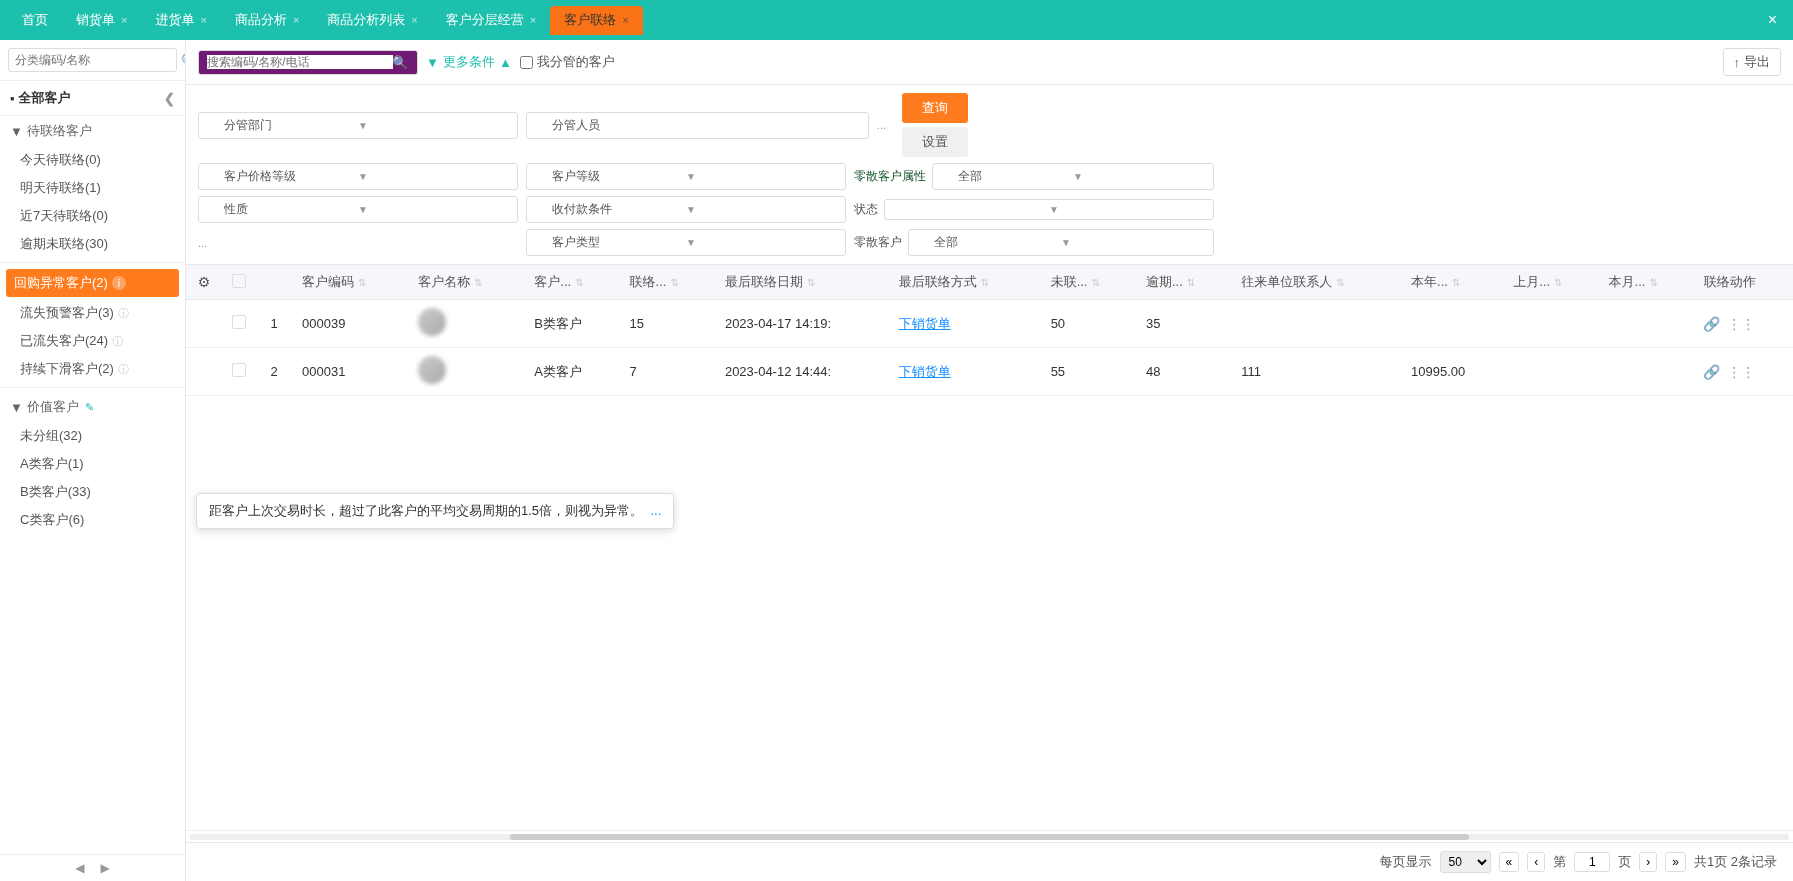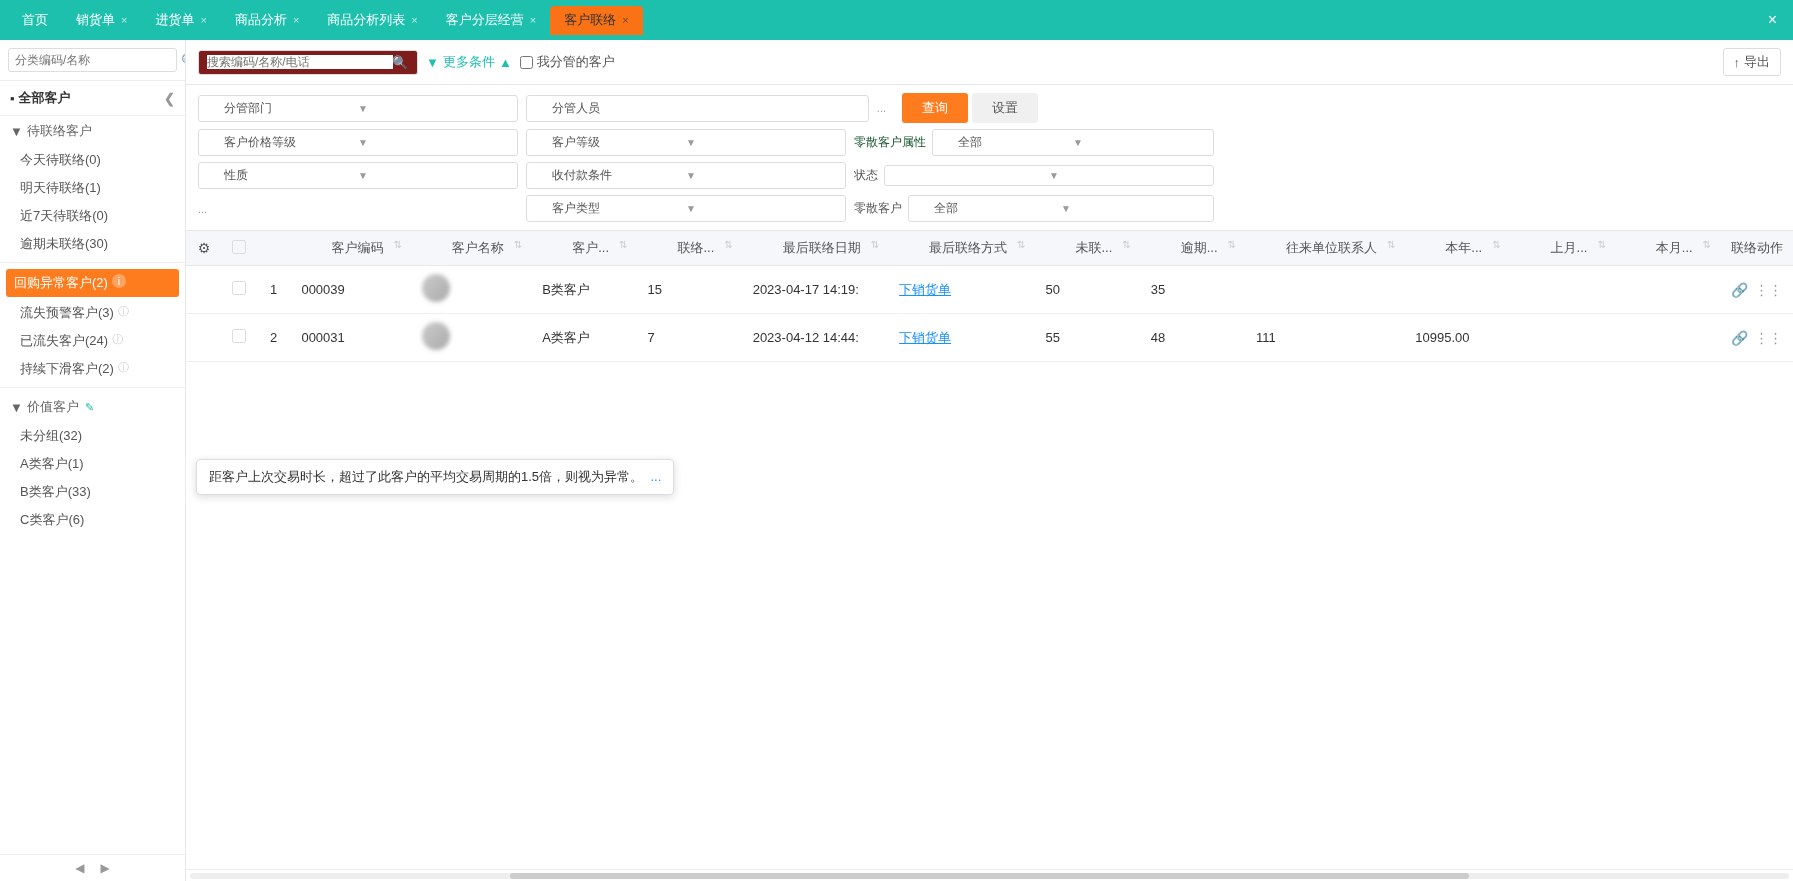--- a/index.html
+++ b/index.html
@@ -45,21 +45,21 @@
     }
     .sidebar-section-header .collapse-icon { margin-left: auto; cursor: pointer; color: #999; }
     .sidebar-group { padding: 0; }
     .sidebar-group-title {
       display: flex; align-items: center; padding: 6px 10px;
       color: #666; font-size: 12px; cursor: pointer;
     }
     .sidebar-group-title .arrow { margin-right: 4px; }
     .sidebar-item {
       padding: 5px 10px 5px 20px; color: #555; font-size: 12px;
-      cursor: pointer; display: flex; 
+      cursor: pointer; display: flex; align-items: center;
     }
     .sidebar-item.active-orange {
       background: #ff7c1e; color: white; border-radius: 2px;
     }
     .sidebar-divider { border: none; border-top: 1px solid #eee; margin: 4px 0; }
     .sidebar-group-title2 {
       display: flex; align-items: center; padding: 6px 10px;
       color: #666; font-size: 12px; cursor: pointer;
     }
 
@@ -70,21 +70,21 @@
     }
 
     
     .filter-bar {
       background: white; padding: 8px 12px;
       display: flex; align-items: center; gap: 8px;
       border-bottom: 1px solid #e8e8e8;
     }
     .filter-search {
       display: flex; align-items: center; border: 1px solid #ddd;
-      border-radius: 3px; padding: 4px 8px; background: #7f1d1d; width: 220px;
+      border-radius: 3px; padding: 4px 8px; background: #701a75; width: 220px;
     }
     .filter-search input {
       border: none; outline: none; font-size: 12px; flex: 1;
     }
     .filter-btn {
       display: flex; align-items: center; gap: 4px;
       color: #1dbfad; cursor: pointer; font-size: 12px;
     }
     .my-customers-check { display: flex; align-items: center; gap: 4px; font-size: 12px; color: #555; }
     .filter-spacer { flex: 1; }
@@ -122,21 +122,21 @@
     .filter-select span { flex: 1; font-size: 12px; color: #555; }
     .filter-select .down-arrow { color: #999; font-size: 10px; }
     .action-btn-orange {
       background: #ff7c1e; color: white; border: none; border-radius: 3px;
       padding: 6px 20px; cursor: pointer; font-size: 13px;
     }
     .action-btn-gray {
       background: #f0f0f0; color: #555; border: none; border-radius: 3px;
       padding: 6px 20px; cursor: pointer; font-size: 13px;
     }
-    .filter-actions { display: flex; flex-direction: row; gap: 4px; margin-left: 8px; }
+    .filter-actions { display: flex; flex-direction: column; gap: 4px; margin-left: 8px; }
 
     
     .table-container {
       flex: 1; overflow: auto; background: white;
     }
     table {
       width: 100%; border-collapse: collapse; font-size: 12px;
     }
     thead tr { background: #f5f7fa; }
     thead th {
@@ -193,21 +193,21 @@
     .tooltip-box {
       position: absolute; background: white; border: 1px solid #ddd;
       border-radius: 4px; padding: 8px 12px; font-size: 12px; color: #333;
       box-shadow: 0 2px 8px rgba(0,0,0,0.15);
       white-space: nowrap; z-index: 100;
       top: 228px; left: 10px;
     }
     .tooltip-box .more-link { color: #1890ff; cursor: pointer; margin-left: 4px; }
     .sidebar-nav-btn { cursor: pointer; color: #999; font-size: 12px; padding: 2px 4px; }
 
-    .header-col { display: flex; gap: 10px; margin-left: 30px; }
+    .header-col { display: flex; align-items: center; gap: 4px; }
     .sort-icon { color: #ccc; font-size: 10px; cursor: pointer; }
 
     .checkbox-custom {
       width: 14px; height: 14px; border: 1px solid #ddd; border-radius: 2px;
       display: inline-block; cursor: pointer;
     }
 
     .settings-icon-btn { cursor: pointer; color: #555; font-size: 14px; }
 
     .blurred-avatar {
@@ -641,16 +641,32 @@
           </tbody>
         </table>
       </div>
 
       <div class="scroll-bar-area">
         <div class="scroll-track">
           <div class="scroll-thumb"></div>
         </div>
       </div>
 
+      <div class="pagination-bar">
+        <span>每页显示</span>
+        <select class="page-size-select">
+          <option>50</option>
+          <option>100</option>
+          <option>200</option>
+        </select>
+        <button class="page-nav-btn">«</button>
+        <button class="page-nav-btn">‹</button>
+        <span>第</span>
+        <input class="page-input" type="text" value="1" style="">
+        <span>页</span>
+        <button class="page-nav-btn">›</button>
+        <button class="page-nav-btn">»</button>
+        <span>共1页 2条记录</span>
+      </div>
     </div>
 
   </div>
 </div>
 
 </body></html>

